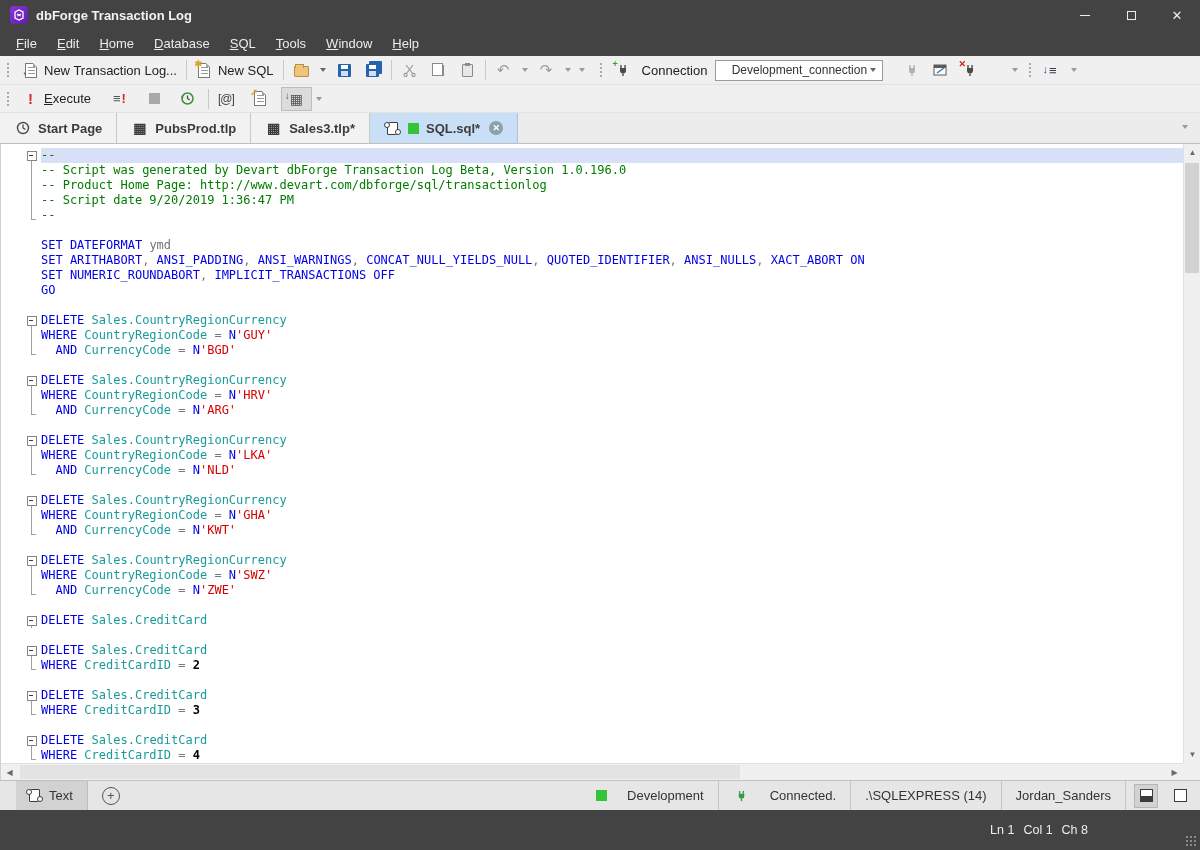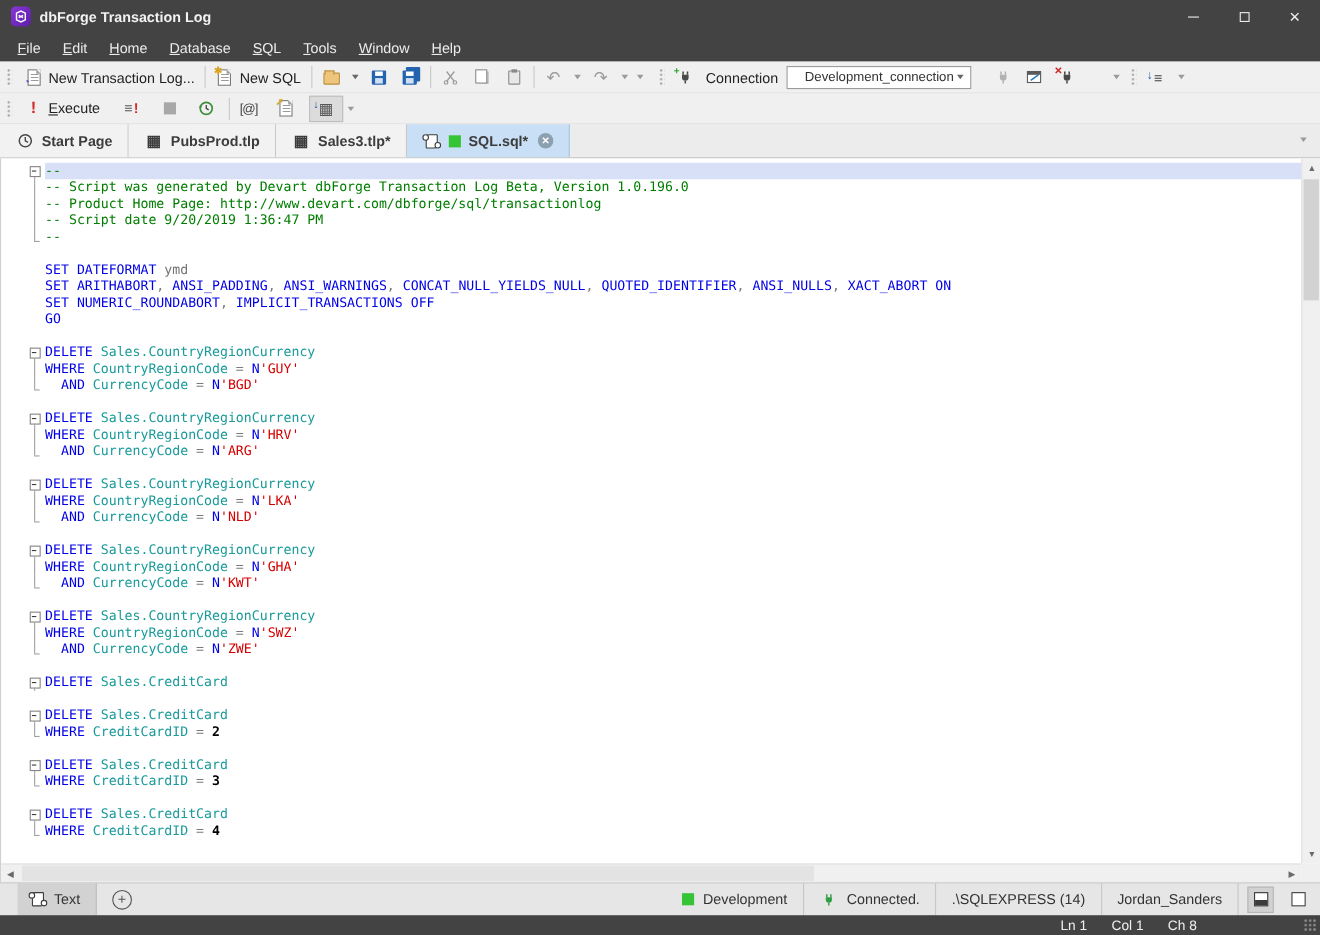--- a/index.html
+++ b/index.html
@@ -97,30 +97,30 @@
   .hscroll { position:absolute; left:0; right:17px; bottom:0; height:17px; background:#f0f0f0; border-top:1px solid #e0e0e0; }
   .hscroll .thumb { position:absolute; left:19px; top:1px; bottom:1px; width:720px; background:#e3e3e3; }
   .sb-arrow { position:absolute; width:17px; height:17px; display:flex; align-items:center; justify-content:center; color:#6a6a6a; font-size:8px; }
   .corner { position:absolute; right:0; bottom:0; width:17px; height:17px; background:#f0f0f0; }
 
   
   .bottomstrip { height:30px; background:#e6e6e6; border-top:1px solid #c0c0c0; display:flex; align-items:center; flex:none; font-size:13px; color:#333;padding-left:16px; }
   .view-tab { display:flex; align-items:center; gap:6px; height:100%; padding:0 14px 0 10px; background:#d2d2d2; border-right:1px solid #bdbdbd; }
   .add-view { width:18px; height:18px; border-radius:50%; border:1.5px solid #555; color:#555; font-size:13px; line-height:15px; text-align:center; margin-left:14px; }
   .status-right { margin-left:auto; display:flex; align-items:center; height:100%; }
-  .status-item { display:flex; align-items:center; gap:8px; padding:0 14px; height:100%; border-left:1px solid #c6c6c6; font-size:13px; }
+  .status-item { display:flex; align-items:center; gap:20px; padding:0 14px; height:100%; border-left:1px solid #c6c6c6; font-size:13px; }
   .status-item:first-child { border-left:none; }
   .layout-btns { display:flex; align-items:center; height:100%; border-left:1px solid #c6c6c6; padding:0 8px; gap:10px; }
   .lay-btn { width:24px; height:24px; display:flex; align-items:center; justify-content:center; }
   .lay-btn.pressed { background:#d2d2d2; border:1px solid #b5b5b5; }
   .lay-ic { width:13px; height:13px; border:1px solid #3c3c3c; background:#fff; }
   .lay-ic.split { background:linear-gradient(to bottom,#fff 0 6px,#3c3c3c 6px); }
 
   
-  .darkbar { height:18px; background:var(--title-bar,#434343); color:#eee; display:flex; align-items:center; justify-content:flex-end; gap:22px; padding-right:112px; font-size:12.5px; flex:none; position:relative; }
+  .darkbar { height:40px; background:var(--title-bar,#434343); color:#eee; display:flex; align-items:center; justify-content:flex-end; gap:9px; padding-right:112px; font-size:12.5px; flex:none; position:relative; }
   .resize-grip { position:absolute; right:3px; bottom:3px; width:12px; height:12px;
                  background-image:radial-gradient(circle,#8a8a8a 1px,transparent 1.3px); background-size:4px 4px; background-position:bottom right; }
 </style>
 </head>
 <body>
 
 <div class="window">
 
   <div class="titlebar">
     <div class="app-logo">

